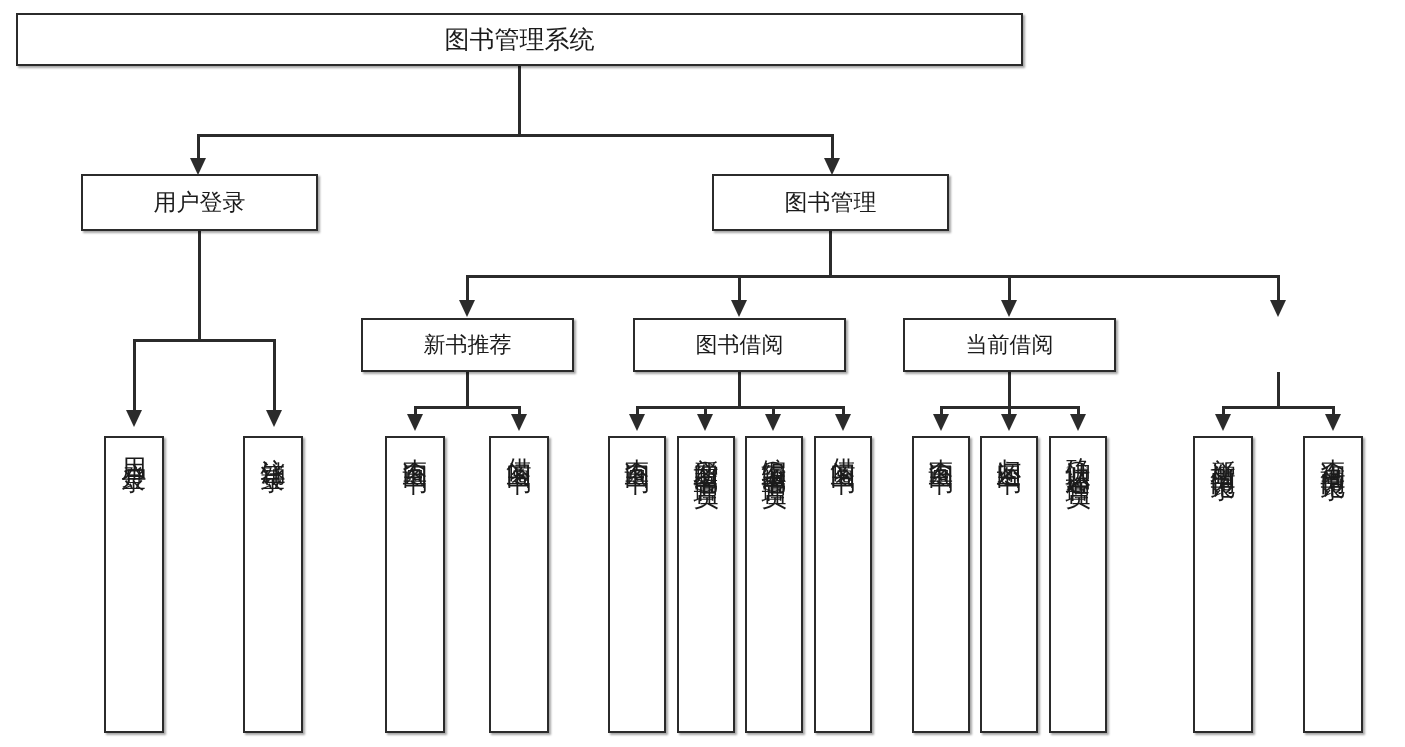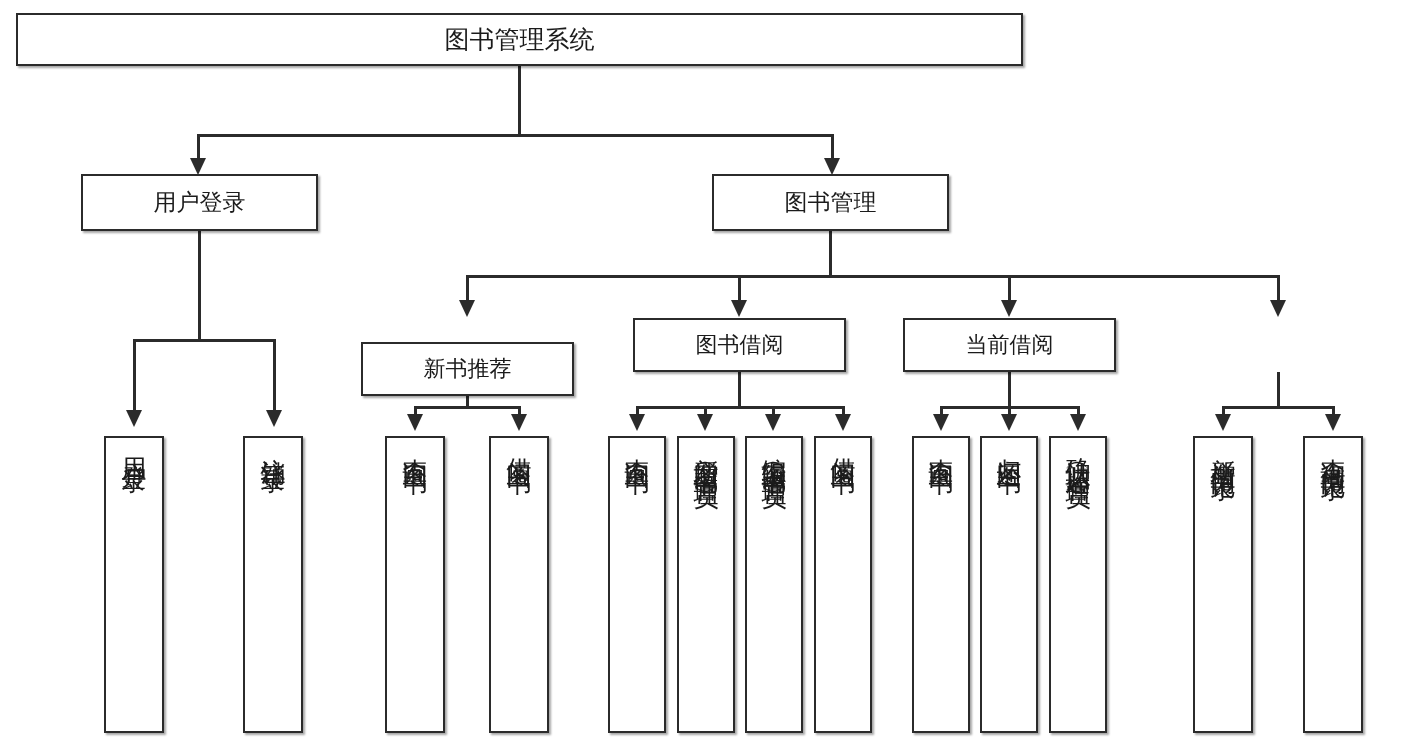--- a/index.html
+++ b/index.html
@@ -120,21 +120,21 @@
   <div class="ln h" style="left:466px; top:275px; width:814px; height:3px;"></div>
   <div class="ln v" style="left:466px; top:275px; width:3px; height:30px;"></div>
   <div class="arrow" style="left:459px; top:300px;"></div>
   <div class="ln v" style="left:738px; top:275px; width:3px; height:30px;"></div>
   <div class="arrow" style="left:731px; top:300px;"></div>
   <div class="ln v" style="left:1008px; top:275px; width:3px; height:30px;"></div>
   <div class="arrow" style="left:1001px; top:300px;"></div>
   <div class="ln v" style="left:1277px; top:275px; width:3px; height:30px;"></div>
   <div class="arrow" style="left:1270px; top:300px;"></div>
 
-  <div class="node l2" style="left:361px; top:318px; width:213px; height:54px;margin-top:24px;">
+  <div class="node l2" style="left:361px; top:318px; width:213px; height:54px;">
     <span class="lbl">新书推荐</span>
   </div>
   <div class="node l2" style="left:633px; top:318px; width:213px; height:54px;">
     <span class="lbl">图书借阅</span>
   </div>
   <div class="node l2" style="left:903px; top:318px; width:213px; height:54px;">
     <span class="lbl">当前借阅</span>
   </div>
 
   <div class="ln v" style="left:466px; top:372px; width:3px; height:36px;"></div>

